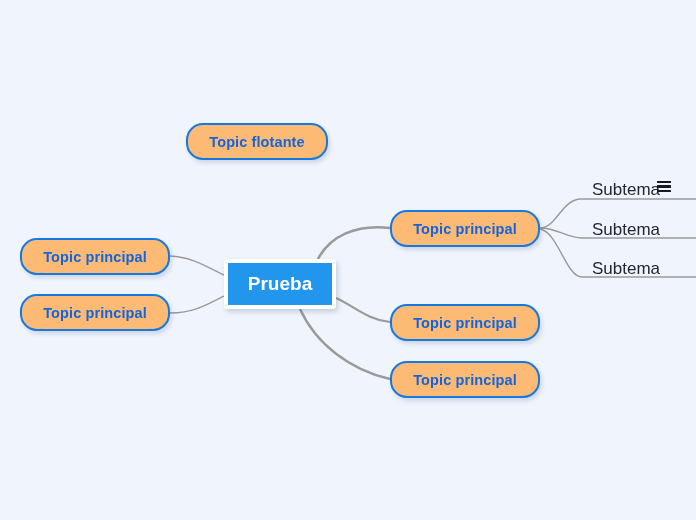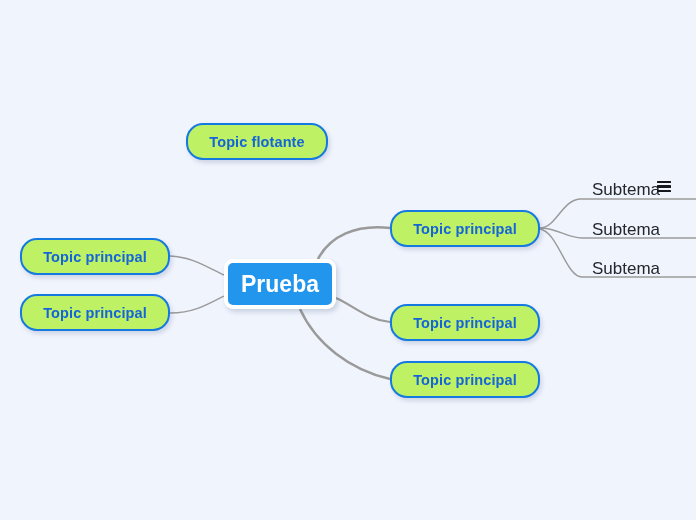--- a/index.html
+++ b/index.html
@@ -32,37 +32,37 @@
   .node {
     position: absolute;
     box-sizing: border-box;
     display: flex;
     align-items: center;
     justify-content: center;
     white-space: nowrap;
   }
 
   .topic {
-    background: #bef264;
+    background: #fdba74;
     border: 2px solid #1479e0;
     border-radius: 17px;
     color: #1565d8;
     font-weight: bold;
     font-size: 14.5px;
     letter-spacing: .1px;
     box-shadow: 2px 3px 4px rgba(60, 80, 120, 0.18);
   }
 
   .root {
     background: #2196ec;
     border: 4px solid #ffffff;
-    border-radius: 9px;
+    border-radius: 3px;
     color: #ffffff;
     font-weight: bold;
-    font-size: 23px;
+    font-size: 19px;
     box-shadow: 2px 3px 5px rgba(60, 80, 120, 0.22);
   }
 
   .subtopic {
     position: absolute;
     box-sizing: border-box;
     display: flex;
     align-items: center;
     color: #24282e;
     font-size: 17px;

